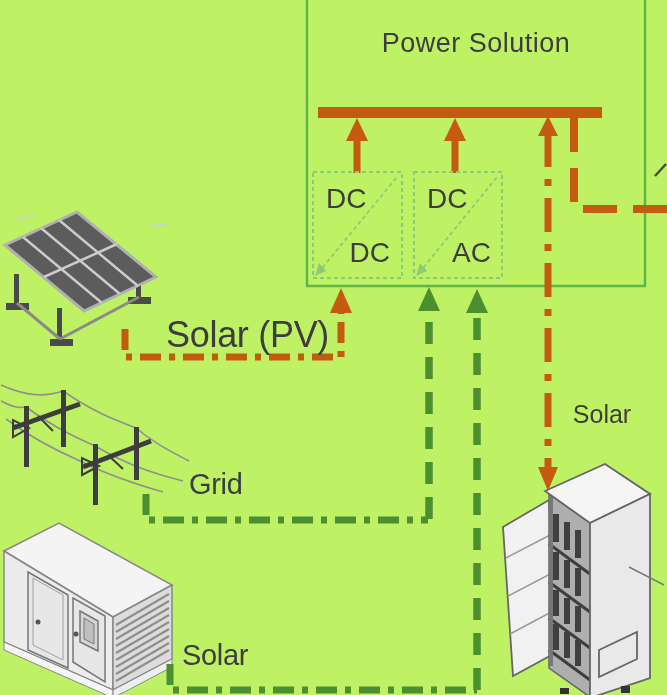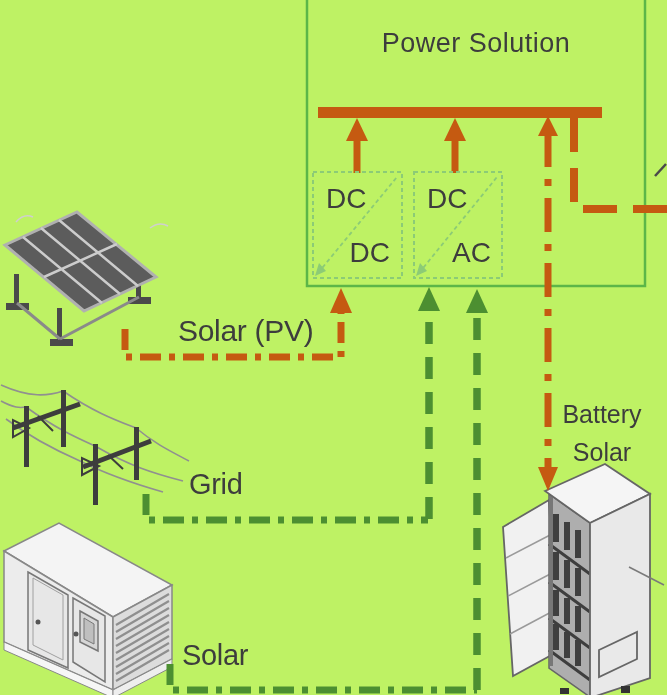--- a/index.html
+++ b/index.html
@@ -174,22 +174,21 @@
 
   <div class="conv-box" style="left:313px;top:172px;">
     <span class="conv-in">DC</span>
     <span class="conv-out">DC</span>
   </div>
   <div class="conv-box" style="left:414px;top:172px;">
     <span class="conv-in">DC</span>
     <span class="conv-out">AC</span>
   </div>
 
-  <div class="lbl" style="left:178px;top:314px;font-size:30px;text-align:right;">Solar (PV)</div>
+  <div class="lbl" style="left:166px;top:314px;font-size:36px;text-align:right;">Solar (PV)</div>
   <div class="lbl" style="left:189px;top:468px;">Grid</div>
   <div class="lbl" style="left:182px;top:639px;">Solar</div>
 
   <div class="battery-lbl">
-    <div>Battery</div>
     <div>Solar</div>
   </div>
 
 </div>
 
 </body></html>

